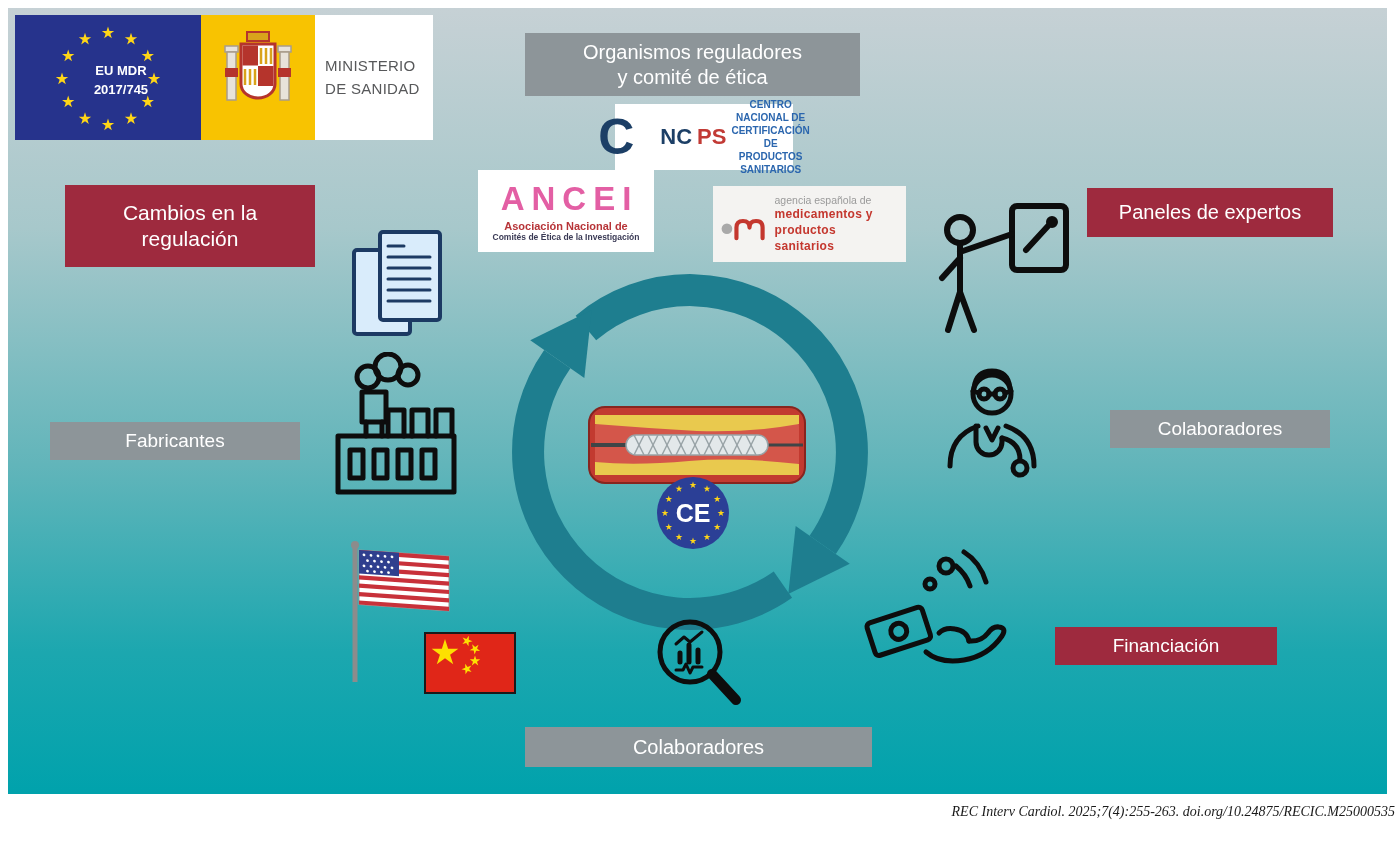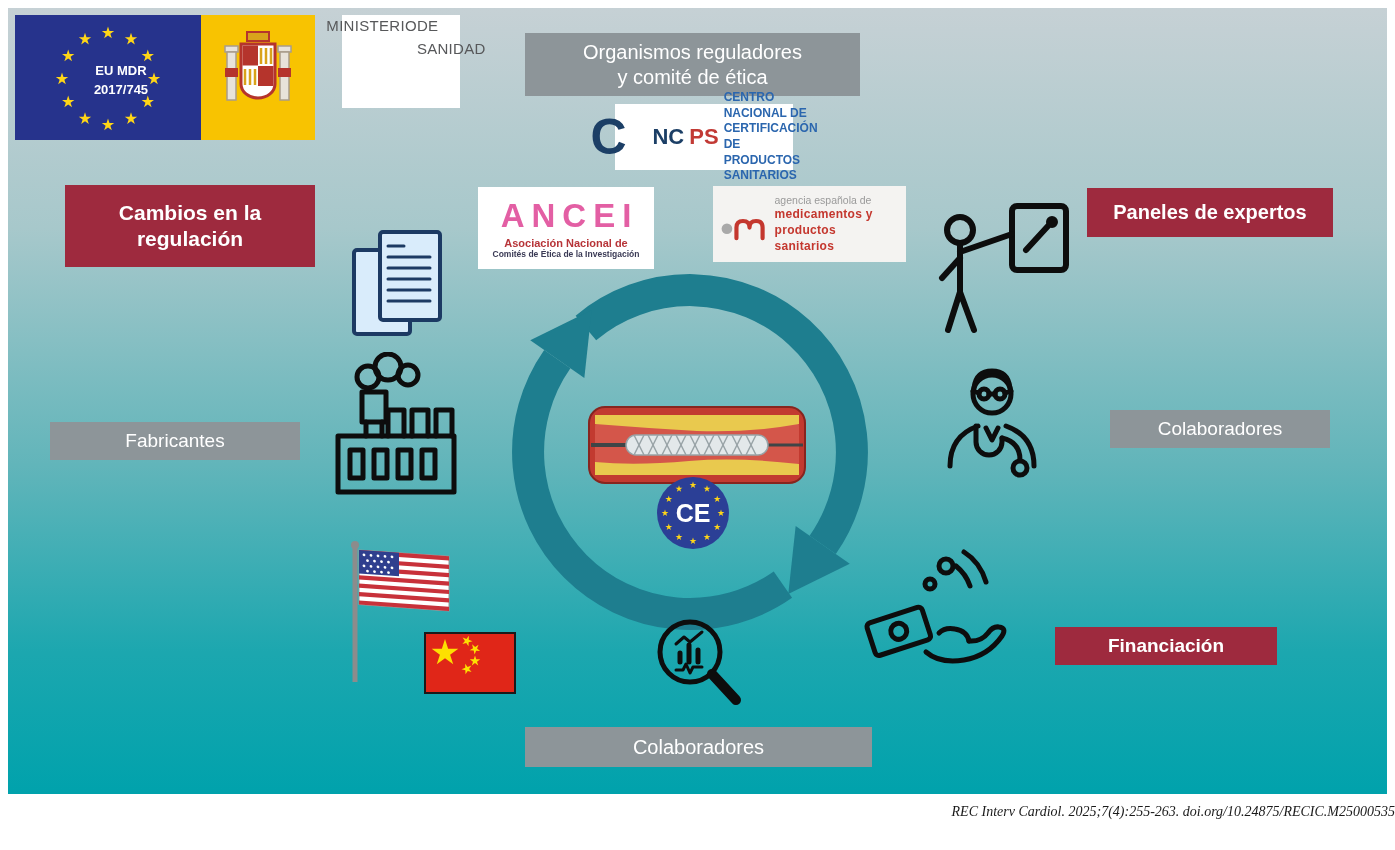--- a/index.html
+++ b/index.html
@@ -3,39 +3,39 @@
 <meta charset="utf-8">
 <style>
   html,body{margin:0;padding:0;background:#ffffff;}
   #stage{position:relative;width:1395px;height:850px;background:#ffffff;overflow:hidden;
          font-family:"Liberation Sans",sans-serif;}
   .abs{position:absolute;}
   #bg{left:8px;top:8px;width:1379px;height:786px;
       background:linear-gradient(180deg,#c6d1d5 0%,#a7c8cb 28%,#62b5ba 58%,#1ca7af 82%,#00a2ac 100%);}
   .box{display:flex;flex-direction:column;align-items:center;justify-content:center;
        color:#fff;text-align:center;line-height:1.25;}
-  .box.red{background:var(--dark-red,#9e2a3e);font-weight:bold;}
+  .box.red{background:var(--dark-red,#9e2a3e);}
   .box.gray{background:var(--gray-box,#8d9599);}
   .f20{font-size:20px;} .f21{font-size:21px;} .f19{font-size:19px;}
   #eu-badge{left:15px;top:15px;width:212px;height:125px;background:var(--eu-blue,#26338c);}
   #eu-badge .txt{position:absolute;left:0;right:0;top:47px;text-align:center;color:#fff;
                  font-weight:bold;font-size:13px;line-height:1.45;}
   #spain-flag{left:201px;top:15px;width:114px;height:125px;background:var(--spain-yellow,#f8c301);
               display:flex;align-items:center;justify-content:center;}
-  #ministry{left:315px;top:15px;width:118px;height:93px;background:#ffffff;display:flex;
-            flex-direction:row;justify-content:center;padding-left:10px;box-sizing:border-box;
-            color:#57585a;font-size:15px;line-height:1.5;letter-spacing:.3px;margin-left:27px;}
+  #ministry{left:315px;top:15px;width:118px;height:125px;background:#ffffff;display:flex;
+            flex-direction:column;justify-content:center;padding-left:10px;box-sizing:border-box;
+            color:#57585a;font-size:15px;line-height:1.5;letter-spacing:.3px;}
   .logo{background:#ffffff;}
   #cncps{left:615px;top:104px;width:178px;height:66px;display:flex;align-items:center;
          justify-content:center;gap:5px;}
   #cncps .bigc{font-size:50px;font-weight:bold;color:#1c3f66;line-height:.9;}
   #cncps .nc{font-size:22px;font-weight:bold;color:#1c3f66;margin-left:21px;}
   #cncps .ps{font-size:22px;font-weight:bold;color:#c23a35;}
-  #cncps .small{font-size:12px;font-weight:bold;color:#2b66ae;line-height:1.3;text-align:left;}
-  #ancei{left:478px;top:187px;width:176px;height:82px;display:flex;flex-direction:column;
+  #cncps .small{font-size:10px;font-weight:bold;color:#2b66ae;line-height:1.3;text-align:center;}
+  #ancei{left:478px;top:170px;width:176px;height:82px;display:flex;flex-direction:column;
          align-items:center;justify-content:center;}
   #ancei .name{font-size:33px;font-weight:bold;color:#e35fa4;letter-spacing:7px;padding-left:7px;}
   #ancei .s1{font-size:11px;color:#b73438;font-weight:bold;margin-top:2px;}
   #ancei .s2{font-size:8.5px;color:#3a3a55;font-weight:bold;}
   #aemps{left:713px;top:186px;width:193px;height:76px;background:#f4f3f1;display:flex;
          align-items:center;padding:0 8px;box-sizing:border-box;gap:6px;}
   #aemps .col{line-height:1.3;}
   #aemps .g{font-size:10.5px;color:#9a9a9a;}
   #aemps .r{font-size:12px;color:#c4372e;font-weight:bold;letter-spacing:.3px;}
   #caption{left:0;top:804px;width:1395px;text-align:right;color:#1a1a1a;

